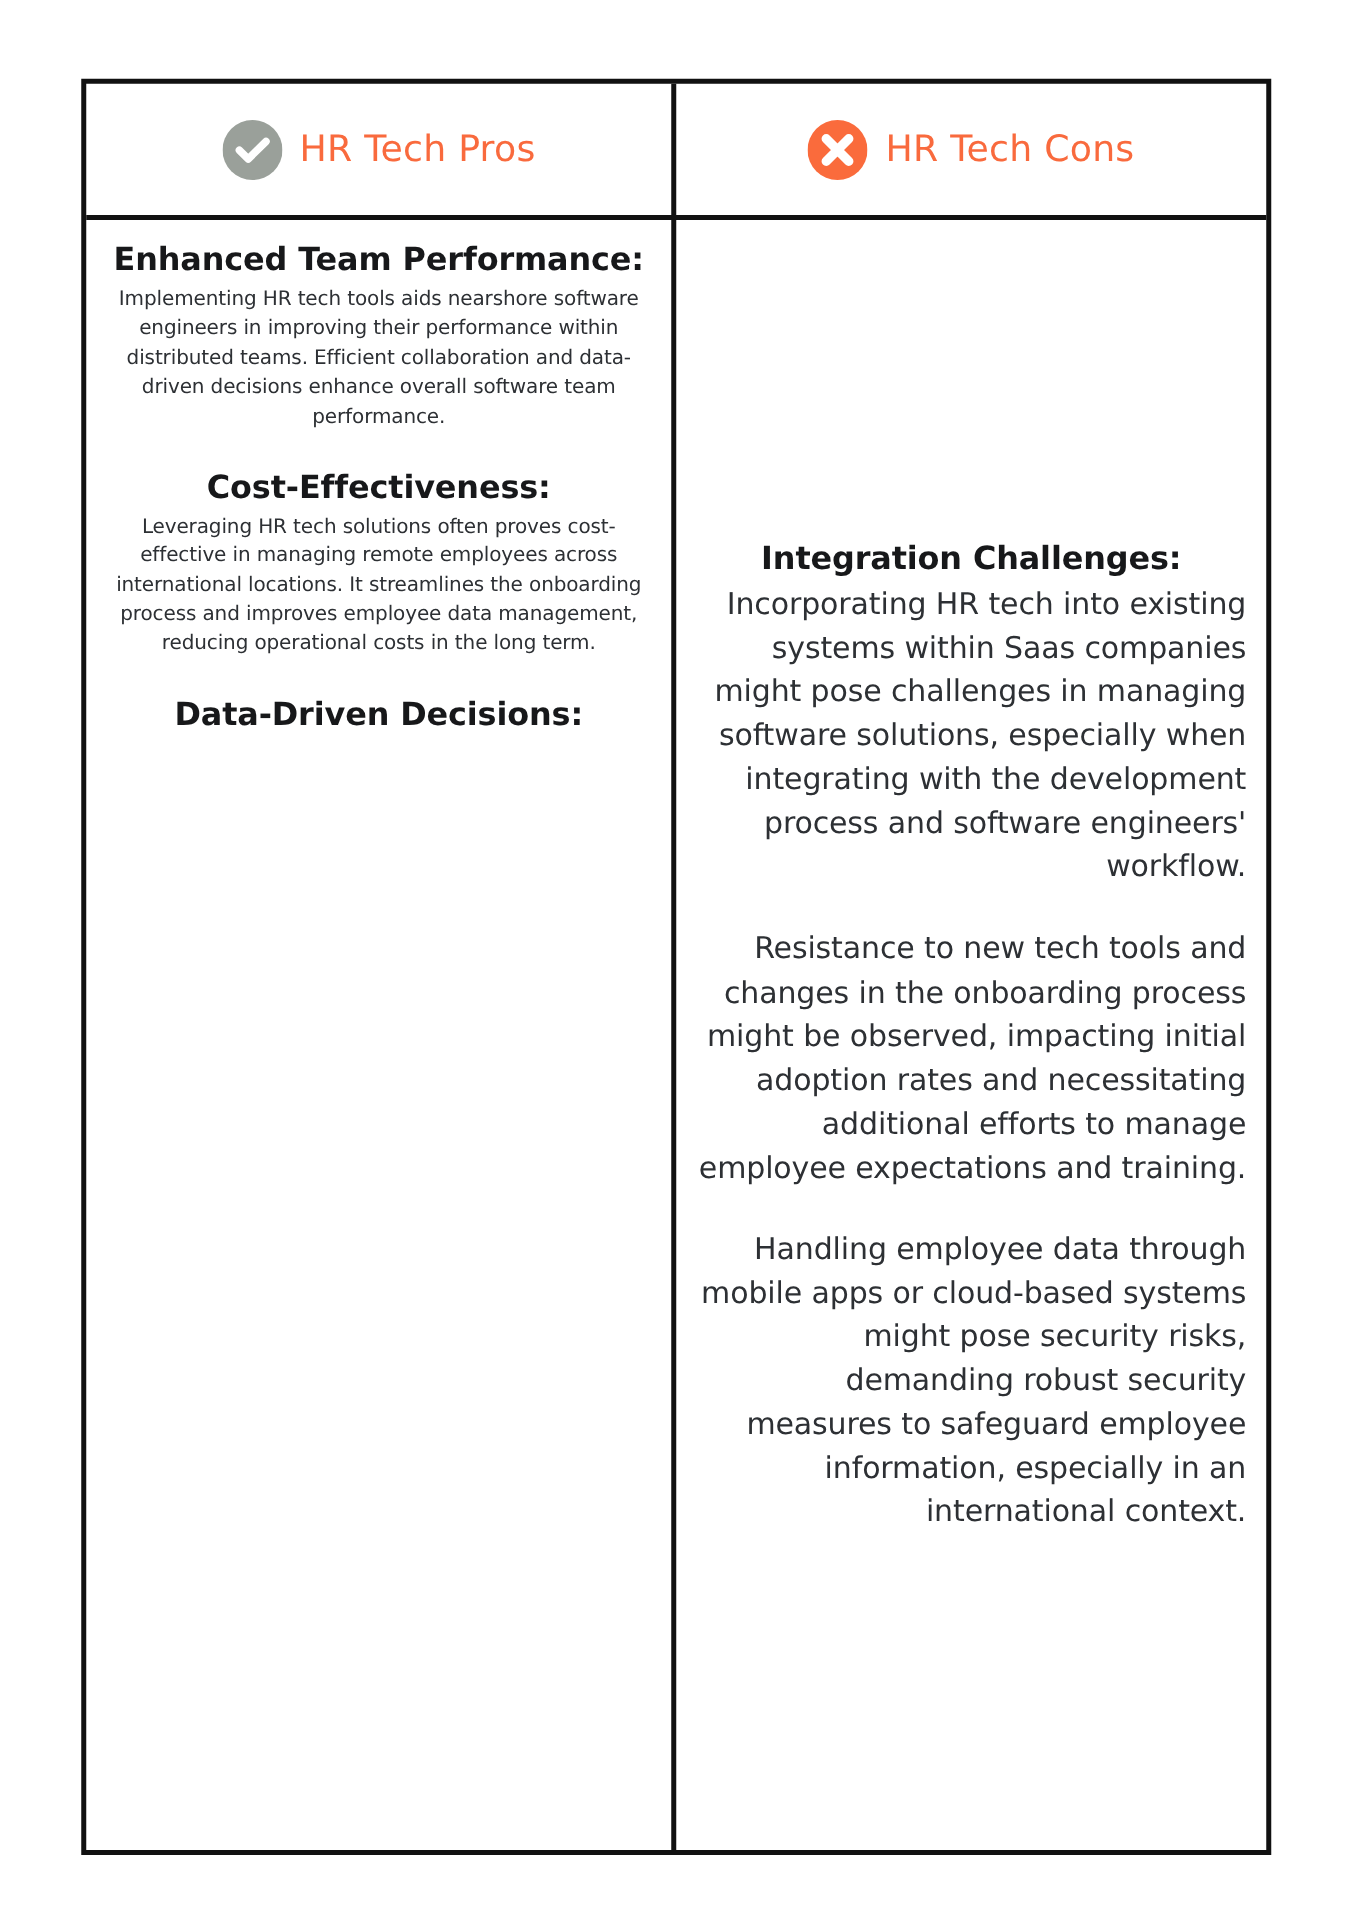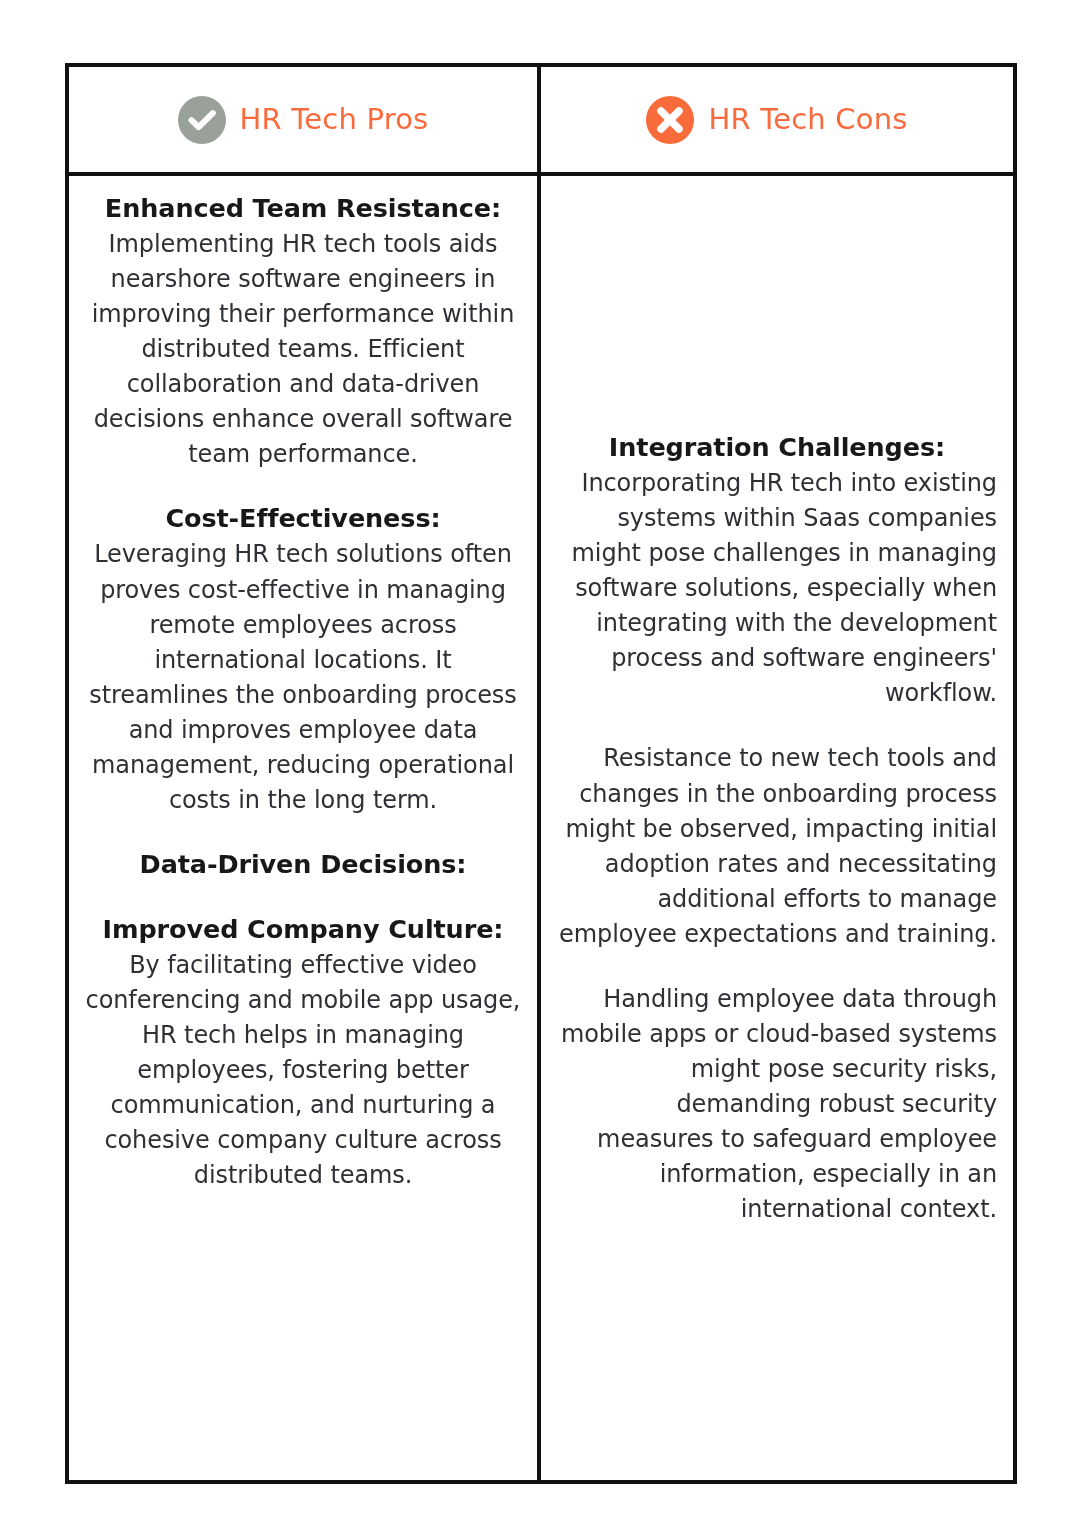--- a/index.html
+++ b/index.html
@@ -109,21 +109,21 @@
   .section-title {
     font-size: 25.5px;
     line-height: 1.26;
     color: #17181a;
     font-weight: 700;
     letter-spacing: -0.1px;
     margin: 0 0 3px 0;
   }
 
   .section-body {
-    font-size: 24px;
+    font-size: 16px;
     line-height: 1.46;
     color: #2d3034;
     font-weight: 400;
     letter-spacing: -0.1px;
     margin: 0;
   }
 
   .col-right .section-title { font-size: 25.5px; }
   .col-right .section-body  { font-size: 24px; text-align: right; }
 </style>
@@ -156,37 +156,33 @@
         <span class="header-title" style="color:#f96a3d">HR Tech Cons</span>
       </div>
 
     </div>
 
     <div class="body-row">
 
       <div class="col col-left body-cell col-left-body">
 
         <div class="section">
-          <p class="section-title">Enhanced Team Resistance:</p>
+          <p class="section-title">Enhanced Team Performance:</p>
           <p class="section-body">Implementing HR tech tools aids nearshore software engineers in improving their performance within distributed teams. Efficient collaboration and data-driven decisions enhance overall software team performance.</p>
         </div>
 
         <div class="section">
           <p class="section-title">Cost-Effectiveness:</p>
           <p class="section-body">Leveraging HR tech solutions often proves cost-effective in managing remote employees across international locations. It streamlines the onboarding process and improves employee data management, reducing operational costs in the long term.</p>
         </div>
 
         <div class="section">
           <p class="section-title">Data-Driven Decisions:</p>
         </div>
 
-        <div class="section">
-          <p class="section-title">Improved Company Culture:</p>
-          <p class="section-body">By facilitating effective video conferencing and mobile app usage, HR tech helps in managing employees, fostering better communication, and nurturing a cohesive company culture across distributed teams.</p>
-        </div>
 
       </div>
 
       <div class="col body-cell centered col-right">
 
         <div class="section">
           <p class="section-title">Integration Challenges:</p>
           <p class="section-body">Incorporating HR tech into existing systems within Saas companies might pose challenges in managing software solutions, especially when integrating with the development process and software engineers' workflow.</p>
         </div>
 

